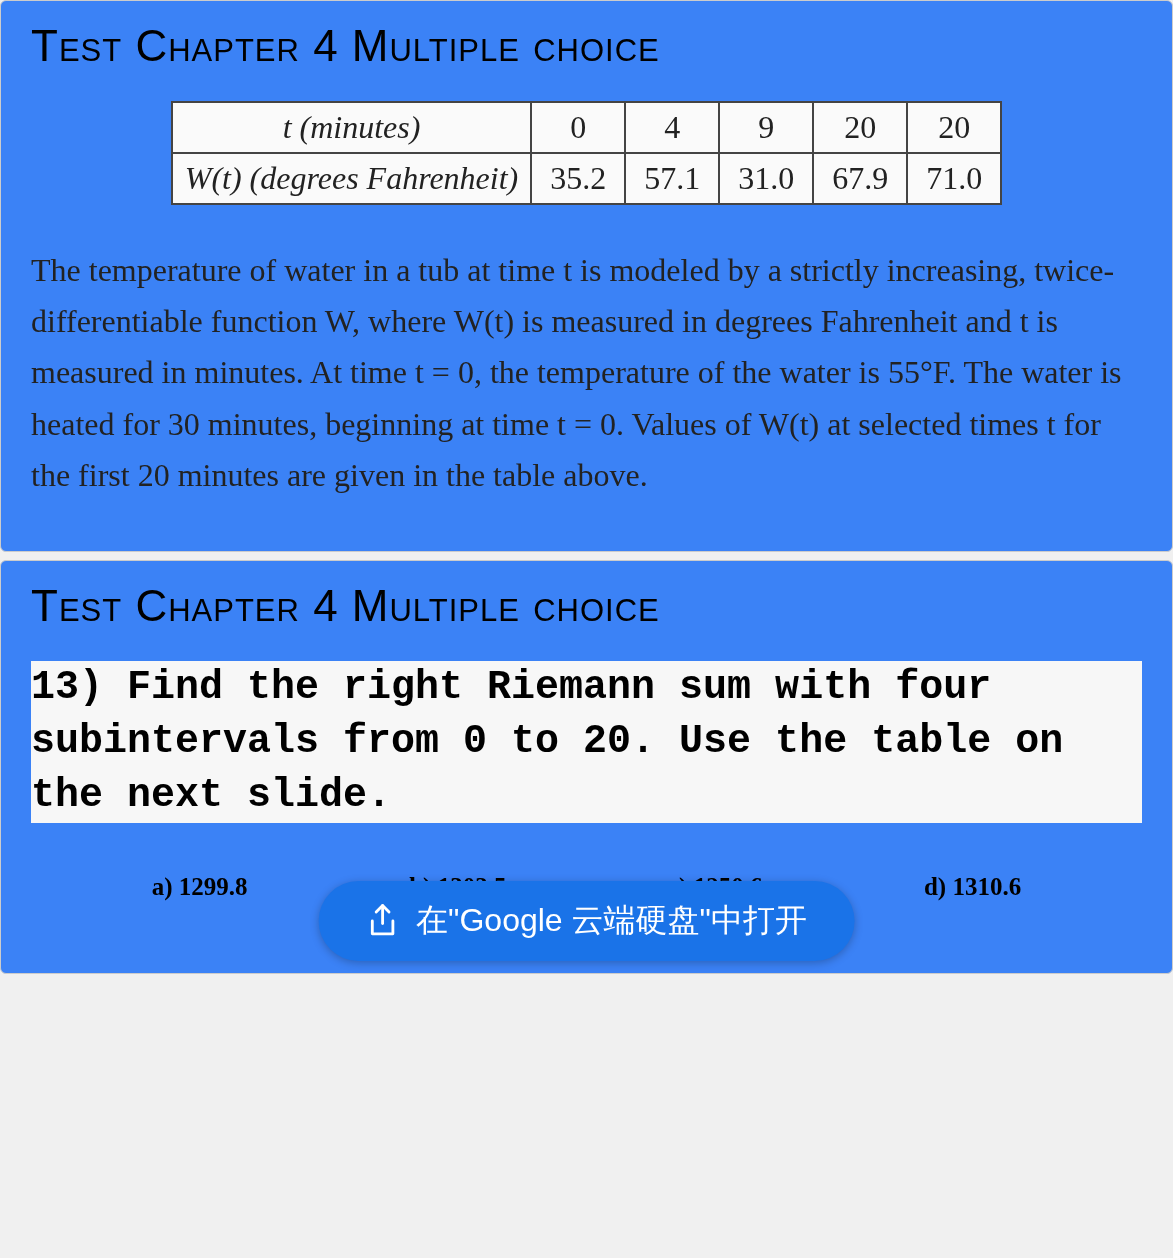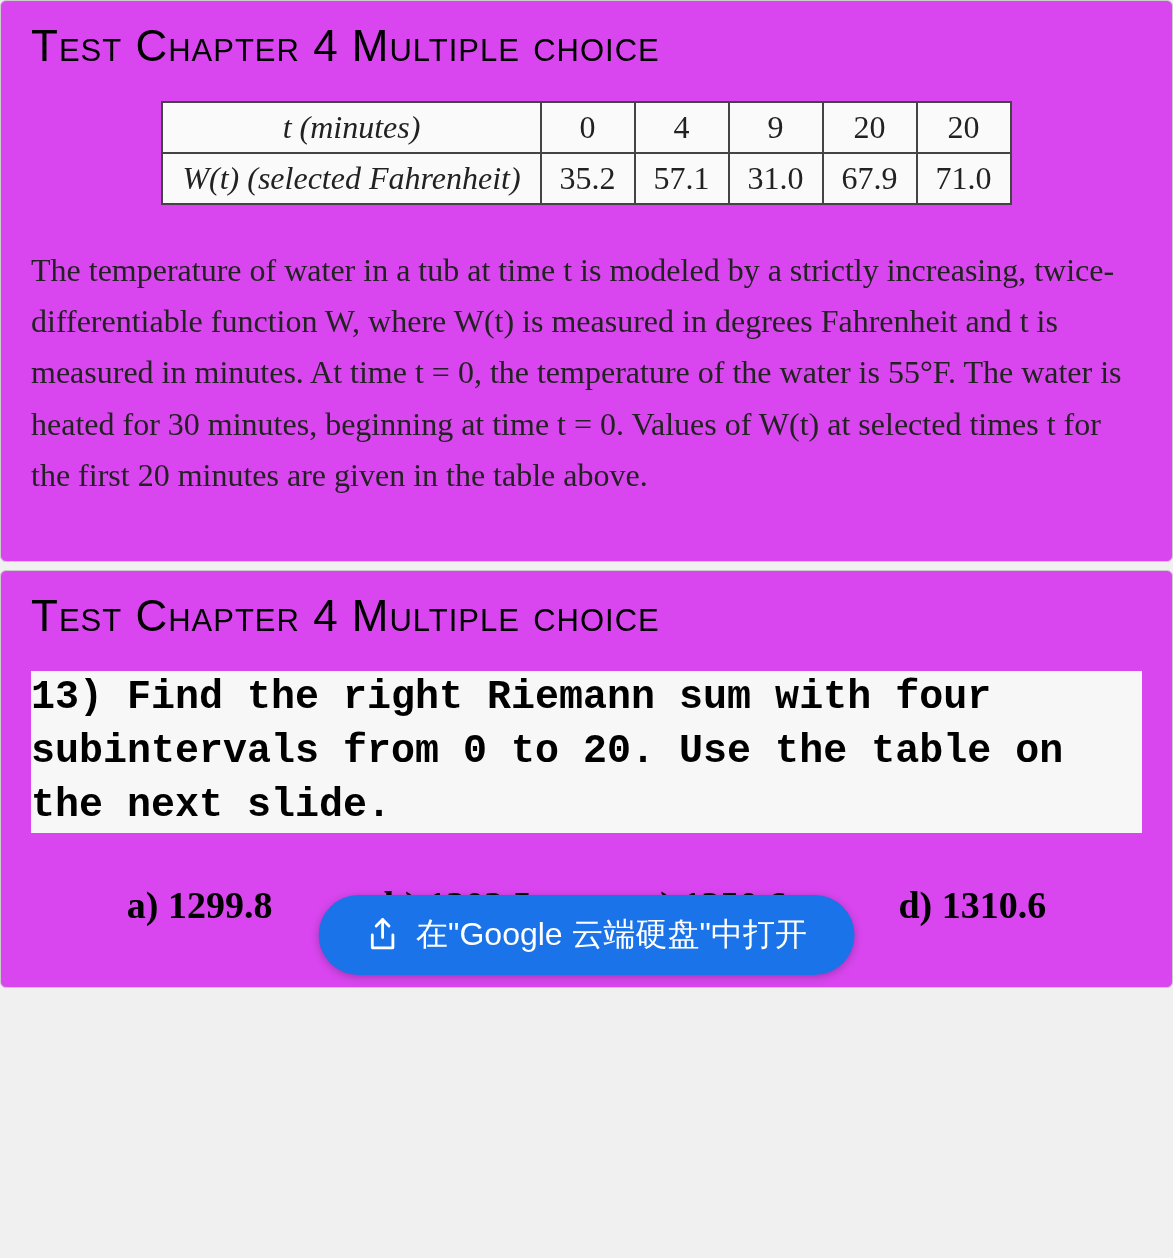--- a/index.html
+++ b/index.html
@@ -4,21 +4,21 @@
 <style>
   * { box-sizing: border-box; }
   body {
     margin: 0;
     padding: 0;
     background: #f0f0f0;
     font-family: Georgia, 'Times New Roman', serif;
     width: 1173px;
   }
   .slide {
-    background: #d946ef;
+    background: #3b82f6;
     margin: 0 0 8px 0;
     border: 1px solid #ccc;
     border-radius: 6px;
     padding: 20px 30px 40px 30px;
     position: relative;
   }
   .slide-title {
     font-family: 'Arial Narrow', 'Helvetica Condensed', Impact, sans-serif;
     font-stretch: condensed;
     font-variant: small-caps;
@@ -37,47 +37,47 @@
   }
   .data-table td {
     border: 2px solid #444;
     padding: 6px 18px;
     text-align: center;
     background: #fafafa;
   }
   .data-table td.row-label {
     text-align: center;
     font-style: italic;
-    padding: 6px 19px;
+    padding: 6px 12px;
   }
   .problem-text {
     font-family: Georgia, 'Times New Roman', serif;
     font-size: 32px;
     line-height: 1.6;
     color: #222;
-    margin: 20px 0;
+    margin: 10px 0;
   }
   .question-text {
     font-family: 'Courier New', Courier, monospace;
     font-size: 40px;
     font-weight: bold;
     line-height: 1.35;
     color: #000;
     margin: 18px 0 50px 0;
     background: #f7f7f7;
   }
   .choices {
     display: flex;
     justify-content: space-around;
     align-items: center;
     font-family: Georgia, 'Times New Roman', serif;
-    font-size: 38px;
+    font-size: 25px;
     font-weight: bold;
     color: #000;
-    margin: 20px 40px;
+    margin: 32px 40px;
   }
   .choice { white-space: nowrap; }
   .overlay-btn {
     position: absolute;
     left: 50%;
     transform: translateX(-50%);
     bottom: 12px;
     background: #1a73e8;
     color: #fff;
     border: none;
@@ -108,21 +108,21 @@
     <tbody>
         <tr>
       <td class="row-label">t (minutes)</td>
       <td>0</td>
       <td>4</td>
       <td>9</td>
       <td>20</td>
       <td>20</td>
     </tr>
     <tr>
-      <td class="row-label">W(t) (selected Fahrenheit)</td>
+      <td class="row-label">W(t) (degrees Fahrenheit)</td>
       <td>35.2</td>
       <td>57.1</td>
       <td>31.0</td>
       <td>67.9</td>
       <td>71.0</td>
     </tr>
   </tbody>
     </table>
 
   <p class="problem-text">The temperature of water in a tub at time t is modeled by a strictly increasing, twice-differentiable function W, where W(t) is measured in degrees Fahrenheit and t is measured in minutes. At time t = 0, the temperature of the water is 55°F. The water is heated for 30 minutes, beginning at time t = 0. Values of W(t) at selected times t for the first 20 minutes are given in the table above.</p>

